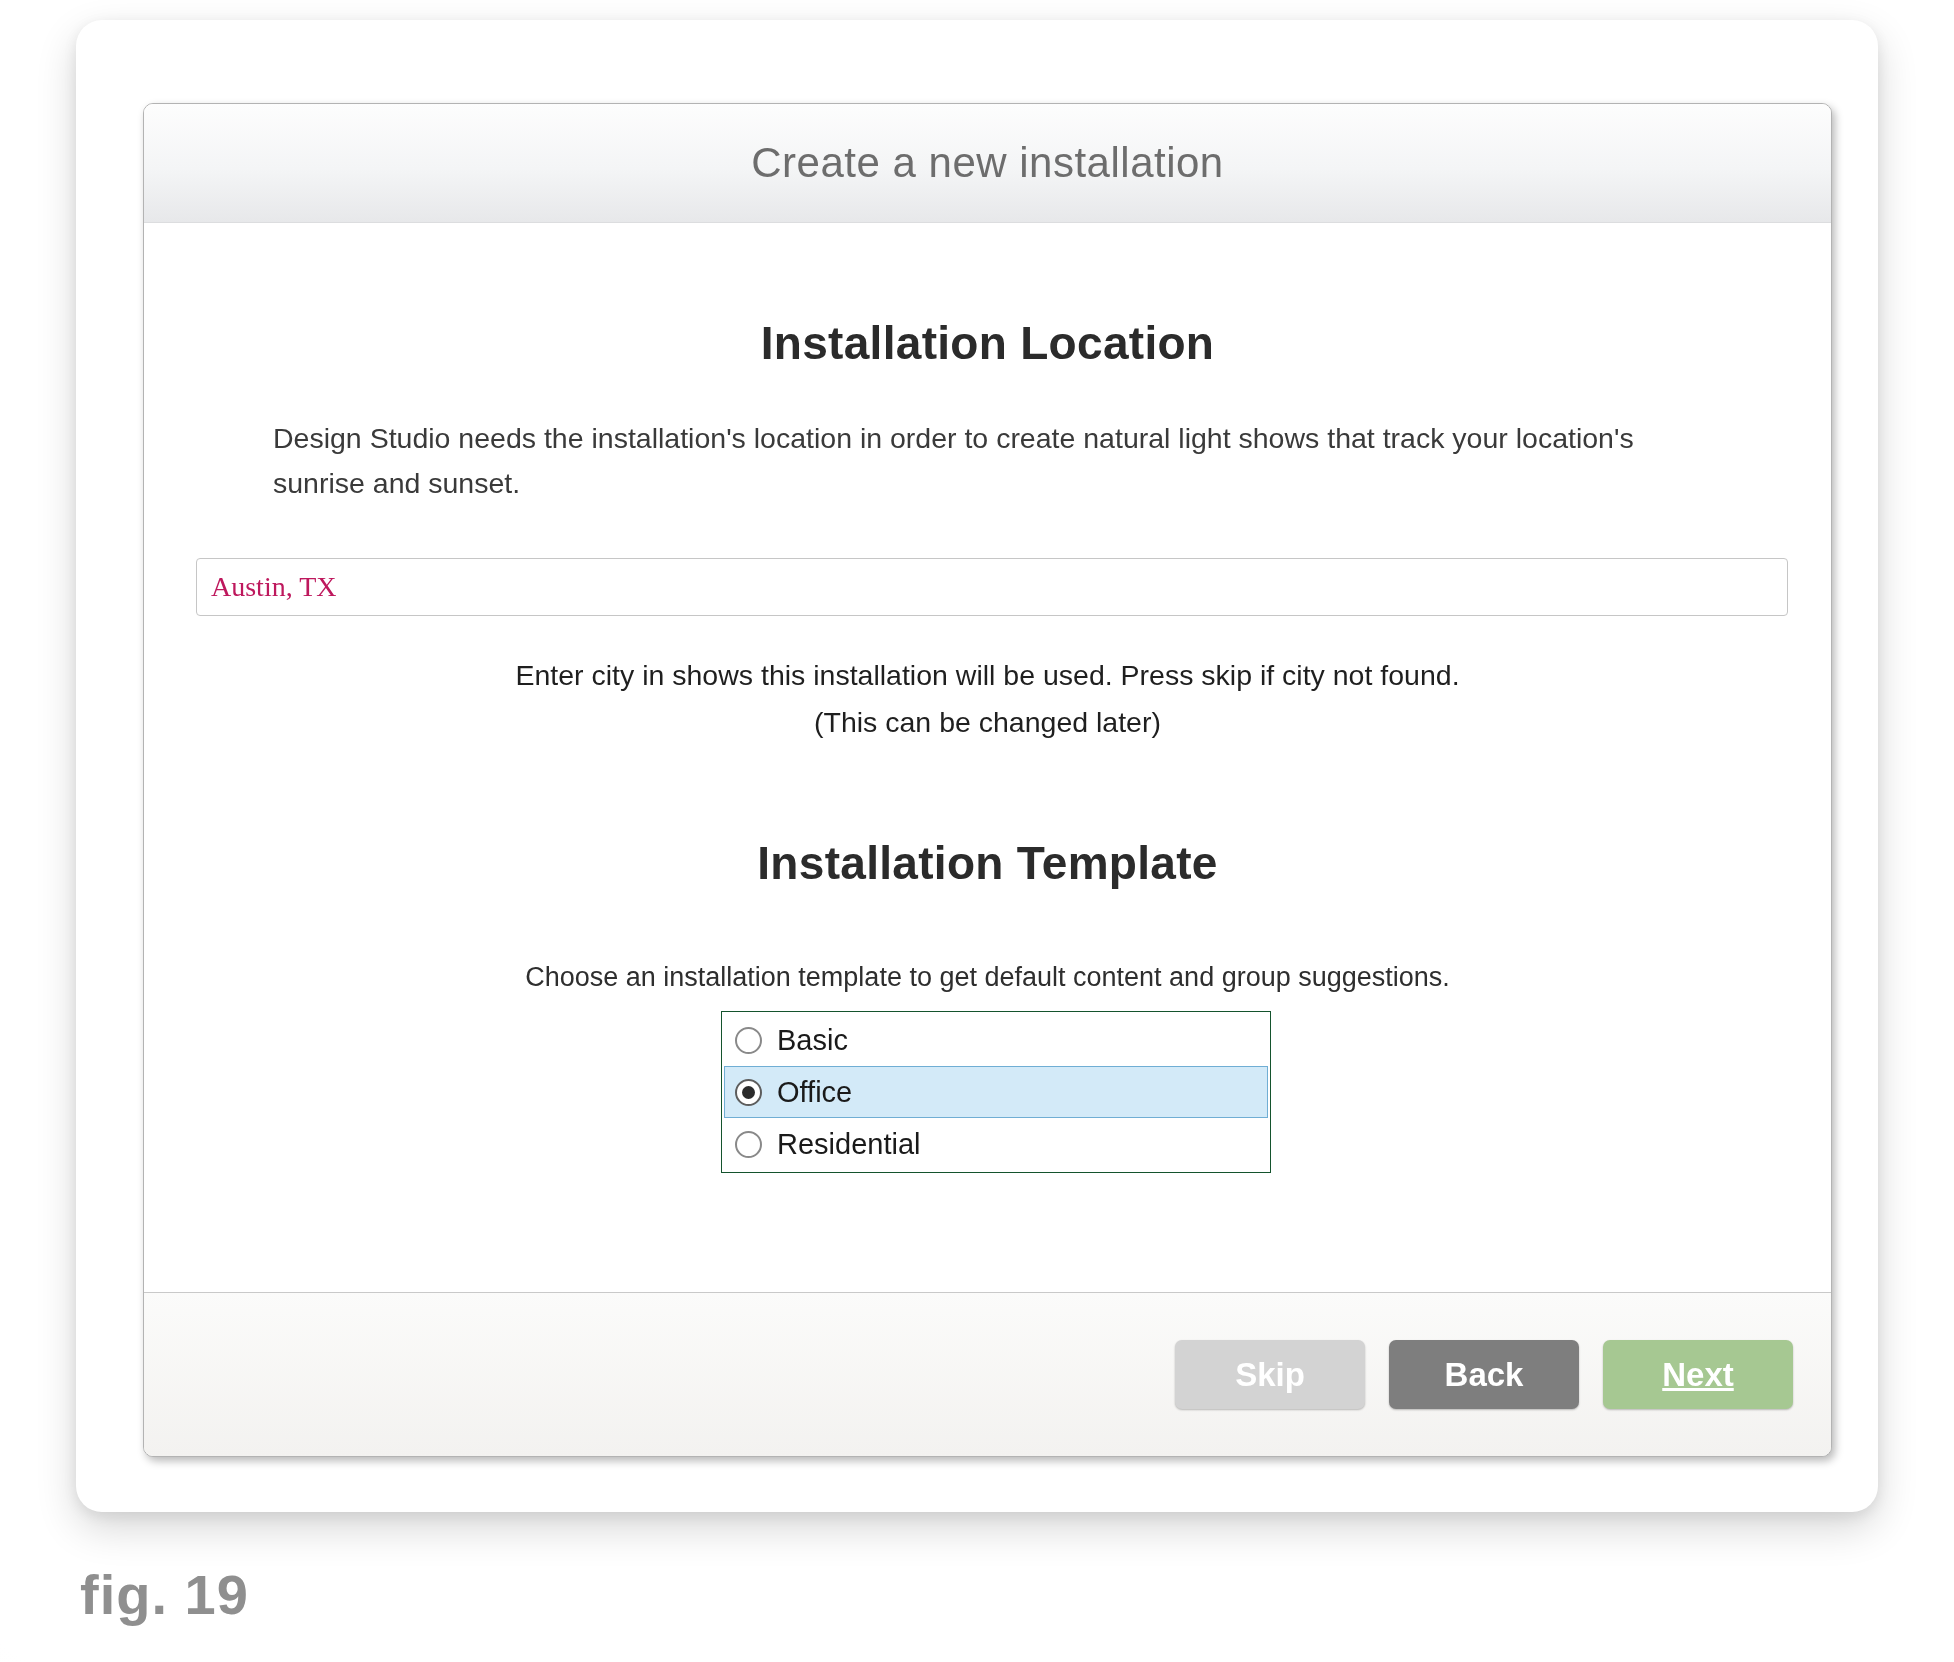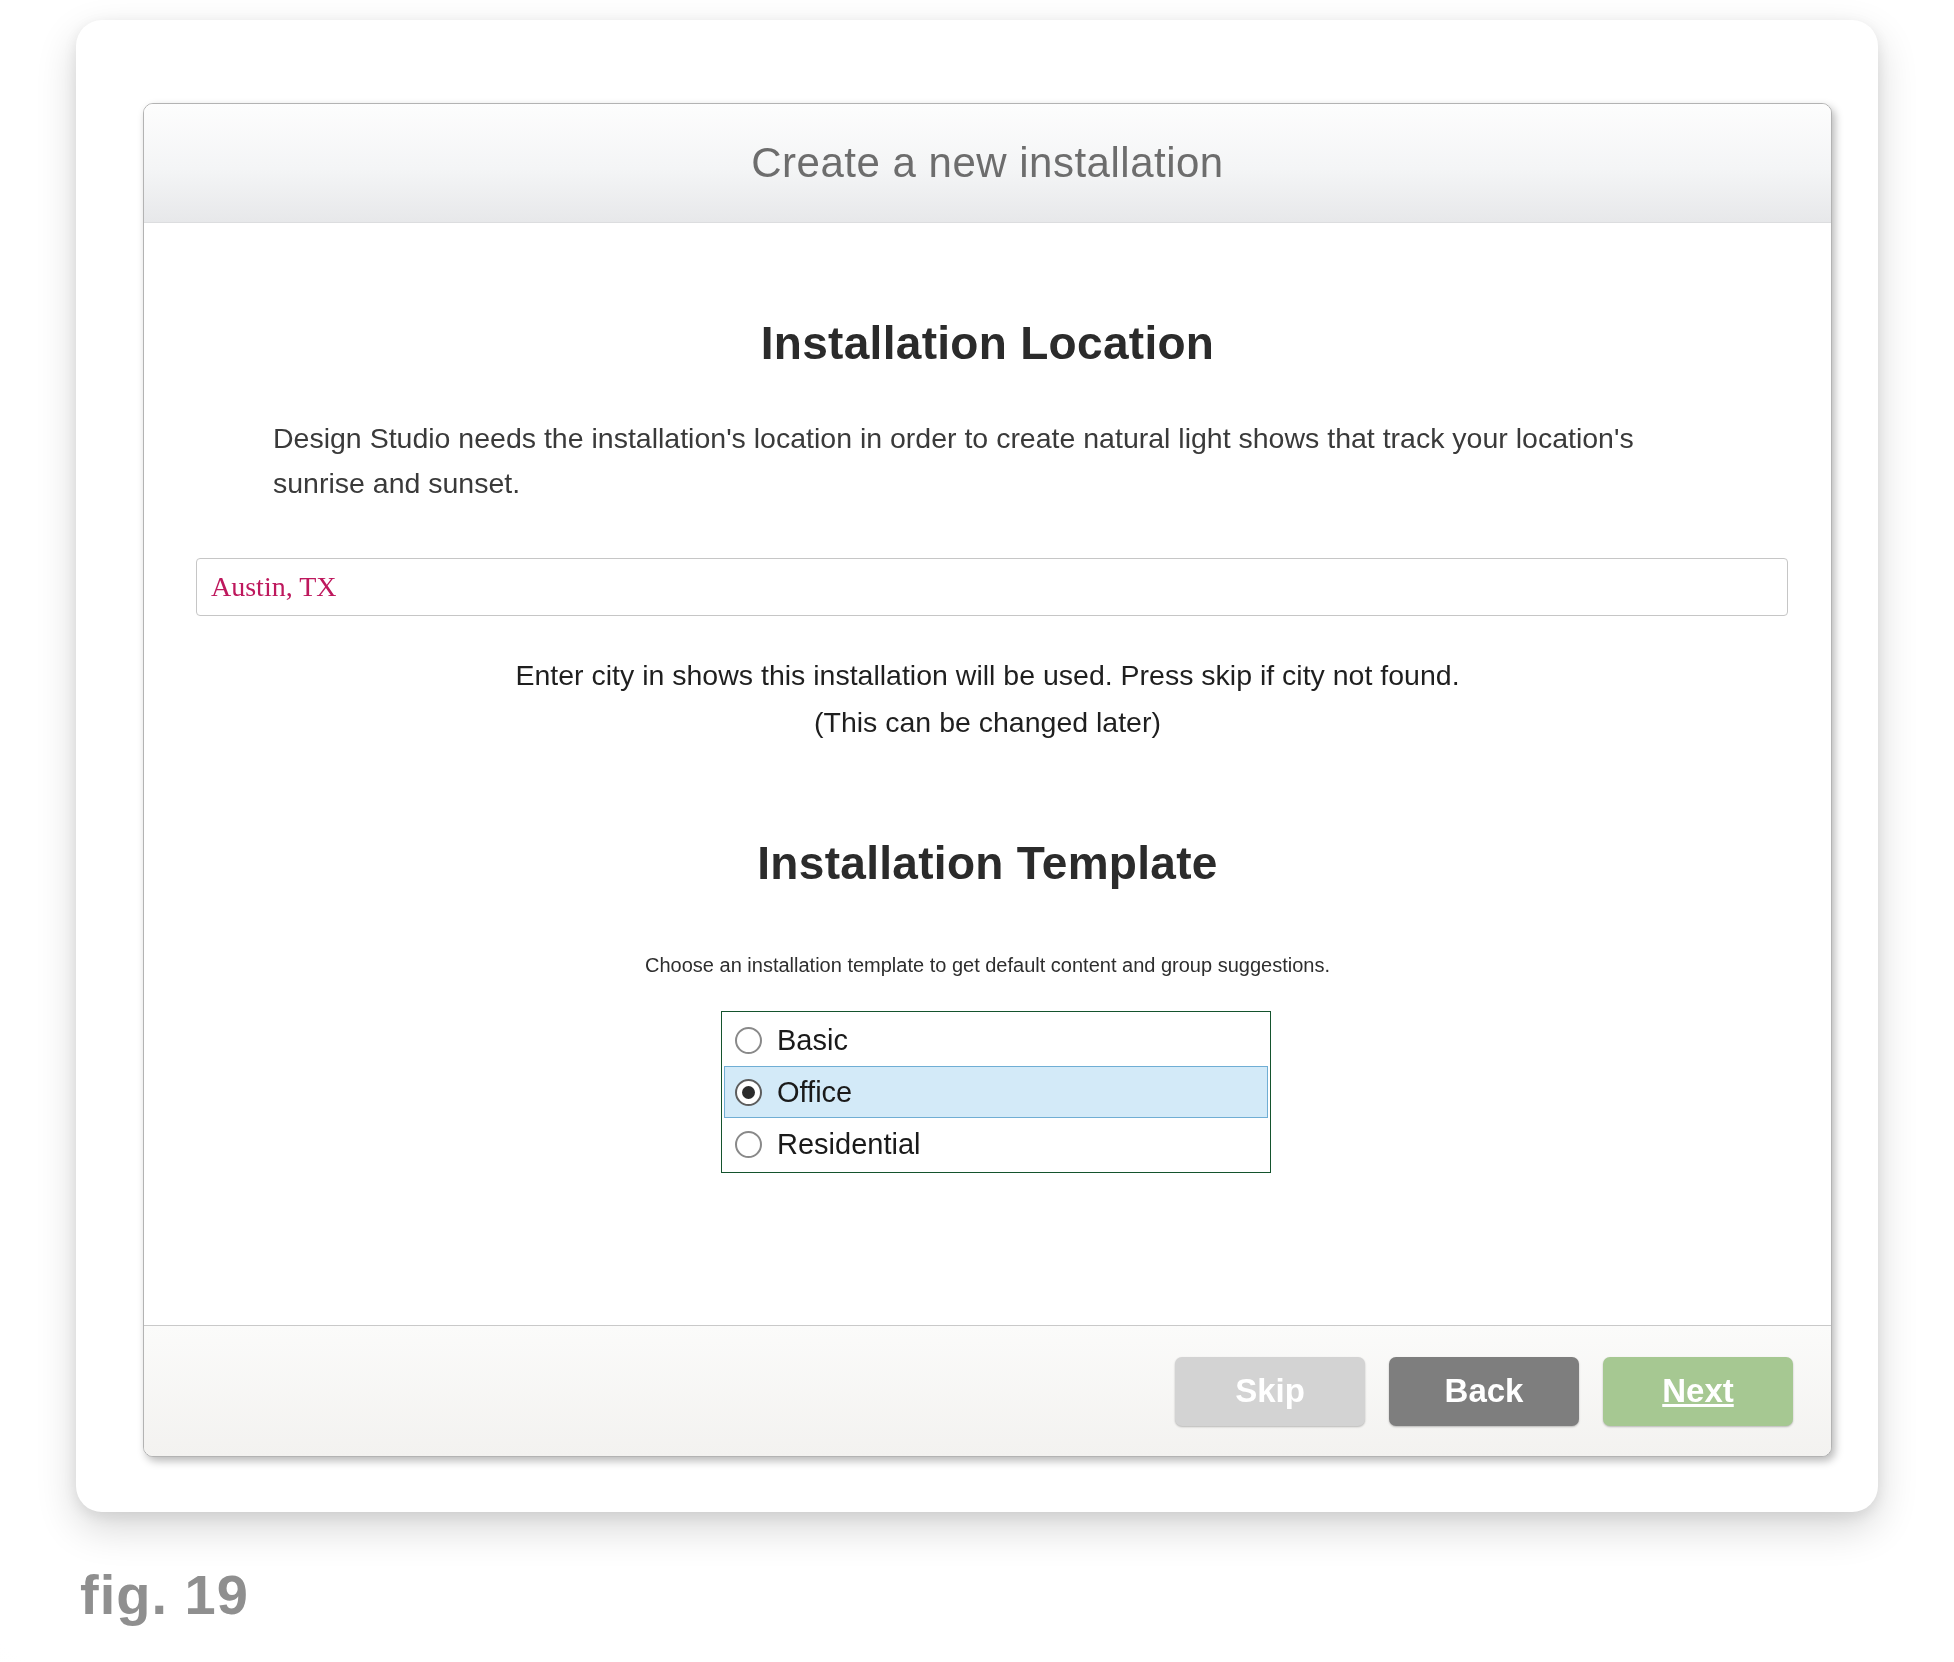--- a/index.html
+++ b/index.html
@@ -91,23 +91,23 @@
     left: 0; right: 0;
     text-align: center;
     font-size: 28.5px;
     line-height: 47px;
     color: #1f1f1f;
   }
   .choose {
     position: absolute;
     top: 842px;
     left: 0; right: 0;
-    margin: 8px;
+    margin: 16px;
     text-align: center;
-    font-size: 20px;
+    font-size: 27px;
     color: #2e2e2e;
   }
   .listbox {
     position: absolute;
     top: 907px;
     left: 577px;
     width: 550px;
     border: 1px solid #14532d;
     background: #ffffff;
     padding: 2px;
@@ -147,21 +147,21 @@
   .option.selected .radio { border-color: #5d5d5d; }
   .option.selected .radio .dot { background: #2b2b2b; }
   .option-label {
     margin-left: 15px;
     font-size: 29px;
     color: #1a1a1a;
   }
   .dialog-footer {
     position: absolute;
     left: 0; right: 0; bottom: 0;
-    height: 131px;
+    height: 164px;
     border-top: 1px solid #c9c9c9;
     border-radius: 0 0 9px 9px;
     background: linear-gradient(#fbfbfa 0%, #f3f2f0 100%);
     display: flex;
     align-items: center;
     justify-content: flex-end;
     gap: 24px;
     padding-right: 38px;
     box-sizing: border-box;
   }

